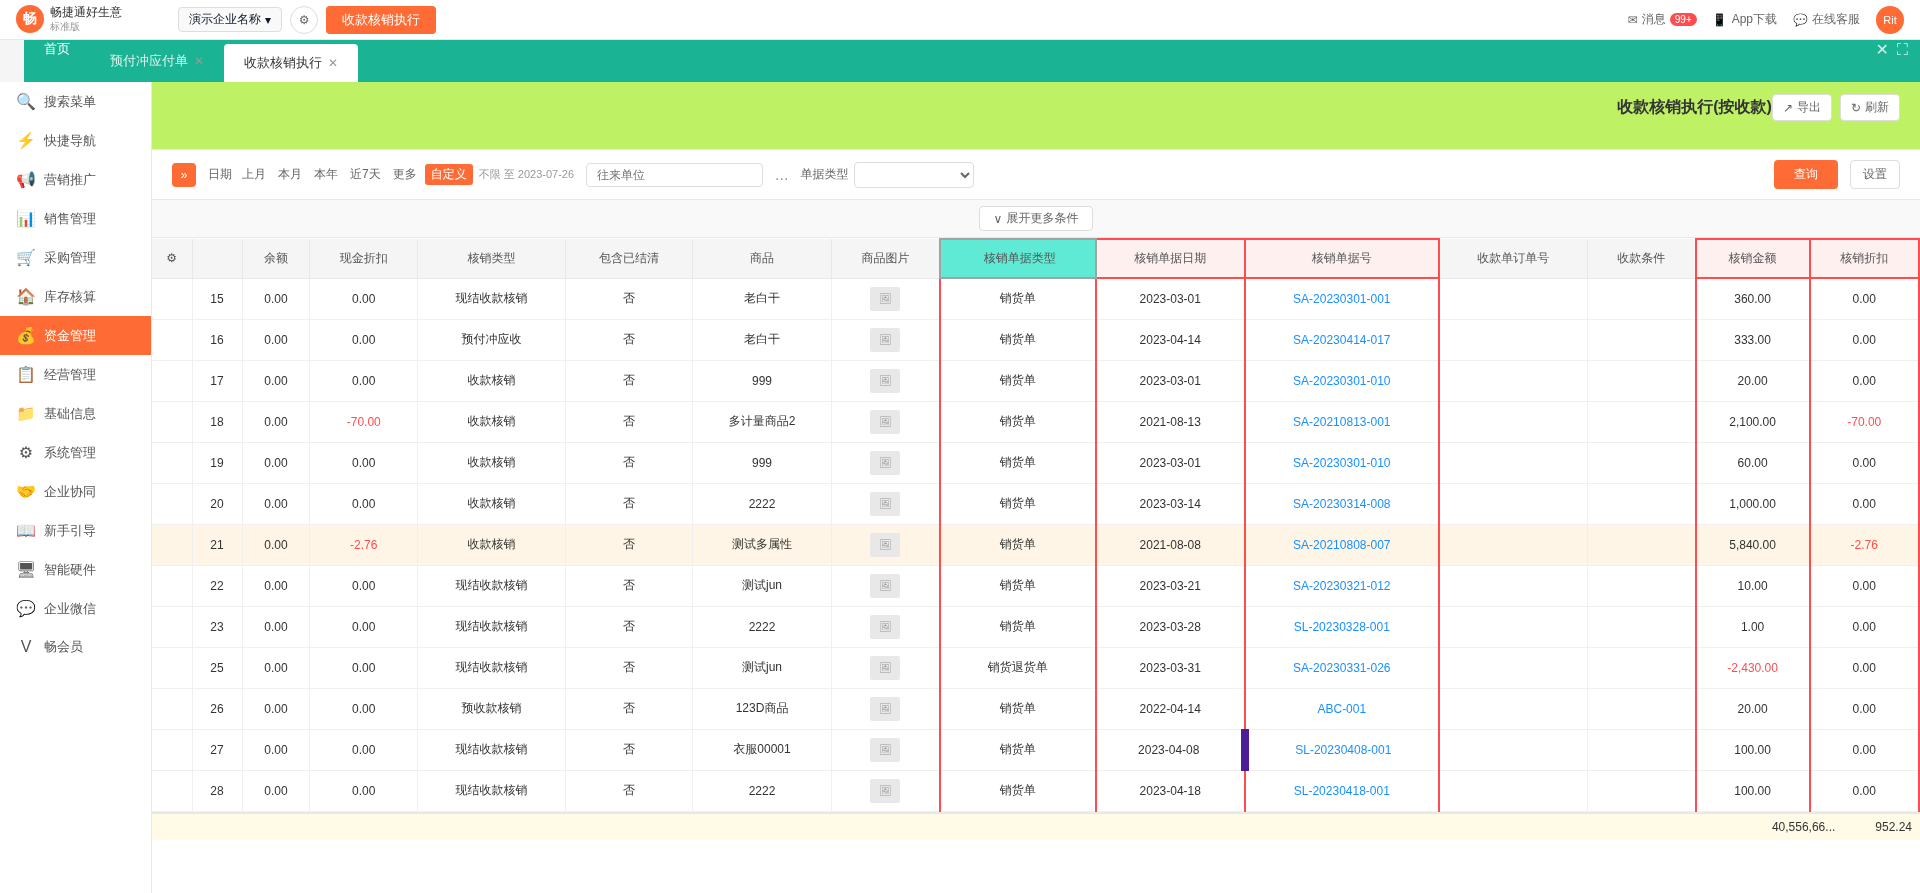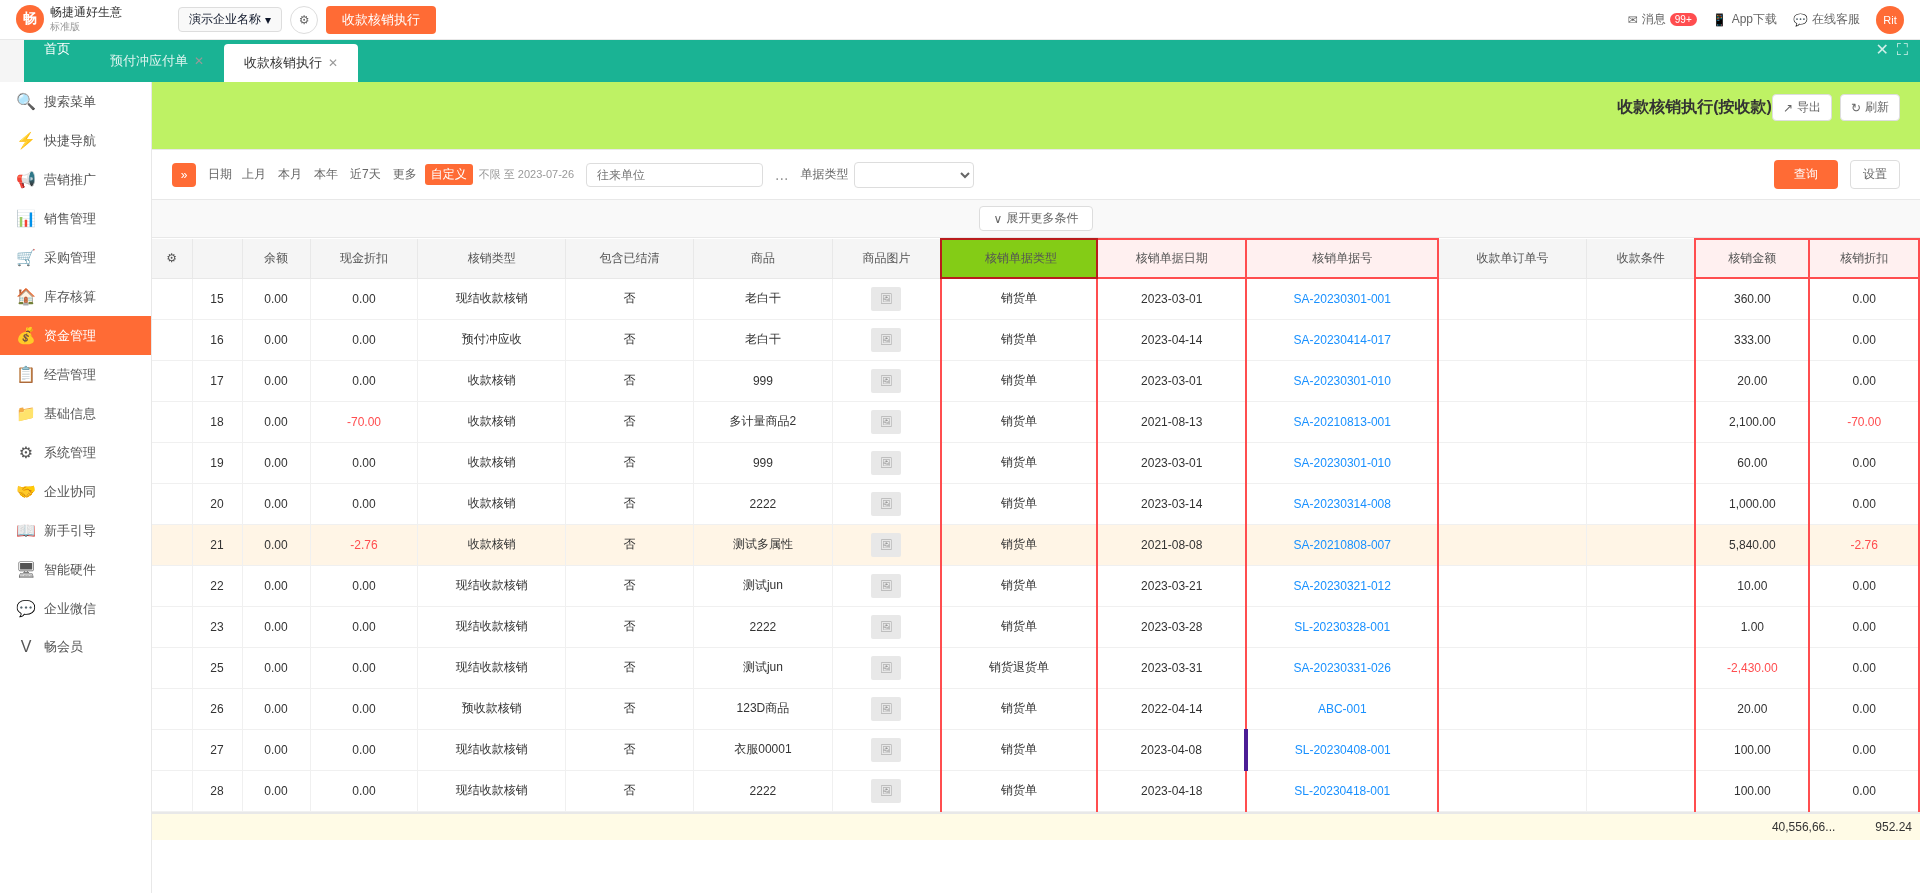--- a/index.html
+++ b/index.html
@@ -269,21 +269,21 @@
             <th style="width:40px;">
               <span>⚙</span>
             </th>
             <th style="width:50px;"></th>
             <th>余额</th>
             <th>现金折扣</th>
             <th>核销类型</th>
             <th>包含已结清</th>
             <th>商品</th>
             <th>商品图片</th>
-            <th style="background:#84cc16;border:2px solid #b91c1c;padding-left:12px;">核销单据类型</th>
+            <th style="background:#5eead4;border:2px solid #a3a3a3;padding-left:12px;">核销单据类型</th>
             <th style="background:#fff0f0;border:2px solid #ff4d4f;">核销单据日期</th>
             <th style="background:#fff0f0;border:2px solid #ff4d4f;">核销单据号</th>
             <th>收款单订单号</th>
             <th>收款条件</th>
             <th style="background:#fff0f0;border:2px solid #ff4d4f;">核销金额</th>
             <th style="background:#fff0f0;border:2px solid #ff4d4f;">核销折扣</th>
           </tr>
         </thead>
         <tbody id="table-body">
         <tr>
@@ -500,21 +500,21 @@
       <td>27</td>
       <td>0.00</td>
       <td style="">0.00</td>
       <td>现结收款核销</td>
       <td>否</td>
       <td>衣服00001</td>
       <td>
                 <div style="width:30px;height:24px;background:#e8e8e8;margin:auto;border-radius:2px;display:flex;align-items:center;justify-content:center;font-size:10px;color:#999;">🖼</div>
               </td>
       <td style="border-left:2px solid #ff4d4f;border-right:2px solid #ff4d4f;">销货单</td>
-      <td style="border-left:2px solid #ff4d4f;border-right:4px solid #4c1d95;margin-top:16px;">2023-04-08</td>
+      <td style="border-left:2px solid #ff4d4f;border-right:8px solid #4c1d95;margin-top:16px;">2023-04-08</td>
       <td style="border-left:2px solid #ff4d4f;border-right:2px solid #ff4d4f;"><a class="link-text">SL-20230408-001</a></td>
       <td></td>
       <td></td>
       <td style="border-left:2px solid #ff4d4f;border-right:2px solid #ff4d4f;">100.00</td>
       <td style="border-left:2px solid #ff4d4f;border-right:2px solid #ff4d4f;">0.00</td>
     </tr>
             <tr>
       <td></td>
       <td>28</td>
       <td>0.00</td>

